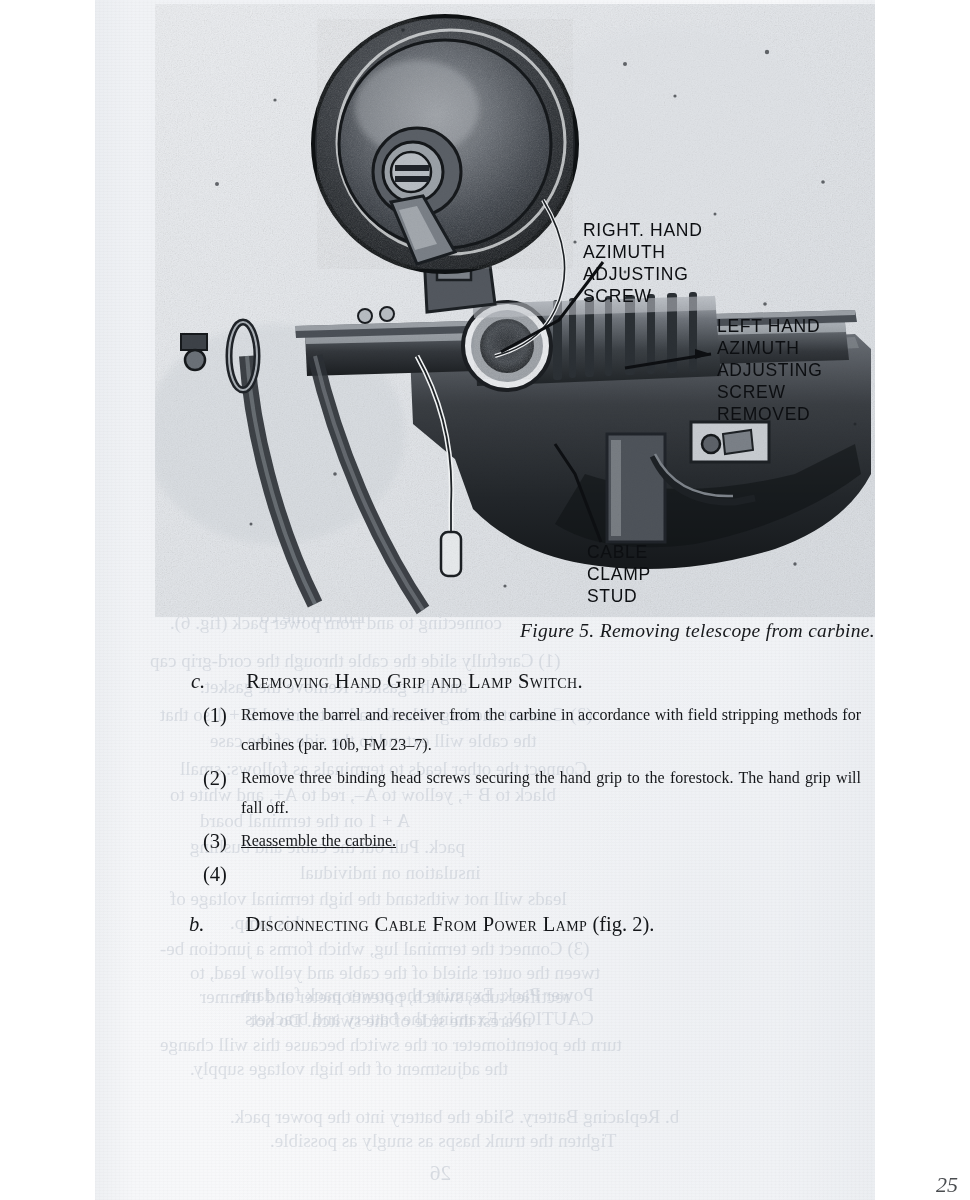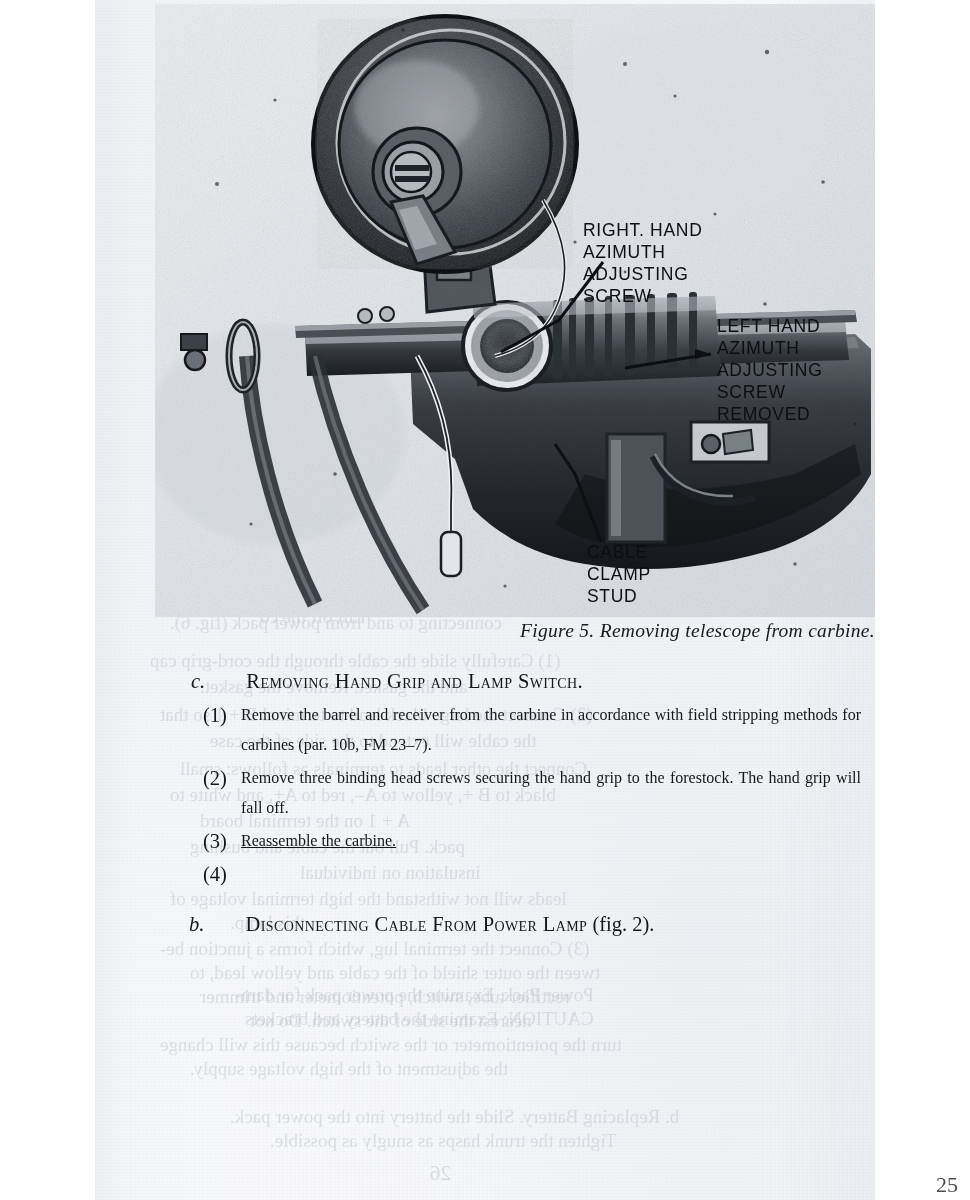--- a/index.html
+++ b/index.html
@@ -148,20 +148,21 @@
 
   
   #folio {
     position: absolute;
     right: 12px;
     bottom: 2px;
     font-family: "Liberation Serif", serif;
     font-size: 22px;
     color: #2a2d31;
     opacity: .85;
+    font-style: italic;
   }
   #folio-bleed {
     position: absolute;
     left: 430px;
     bottom: 14px;
     font-size: 21px;
     color: #c3c9d2;
     transform: scaleX(-1);
     opacity: .6;
     user-select:none;

